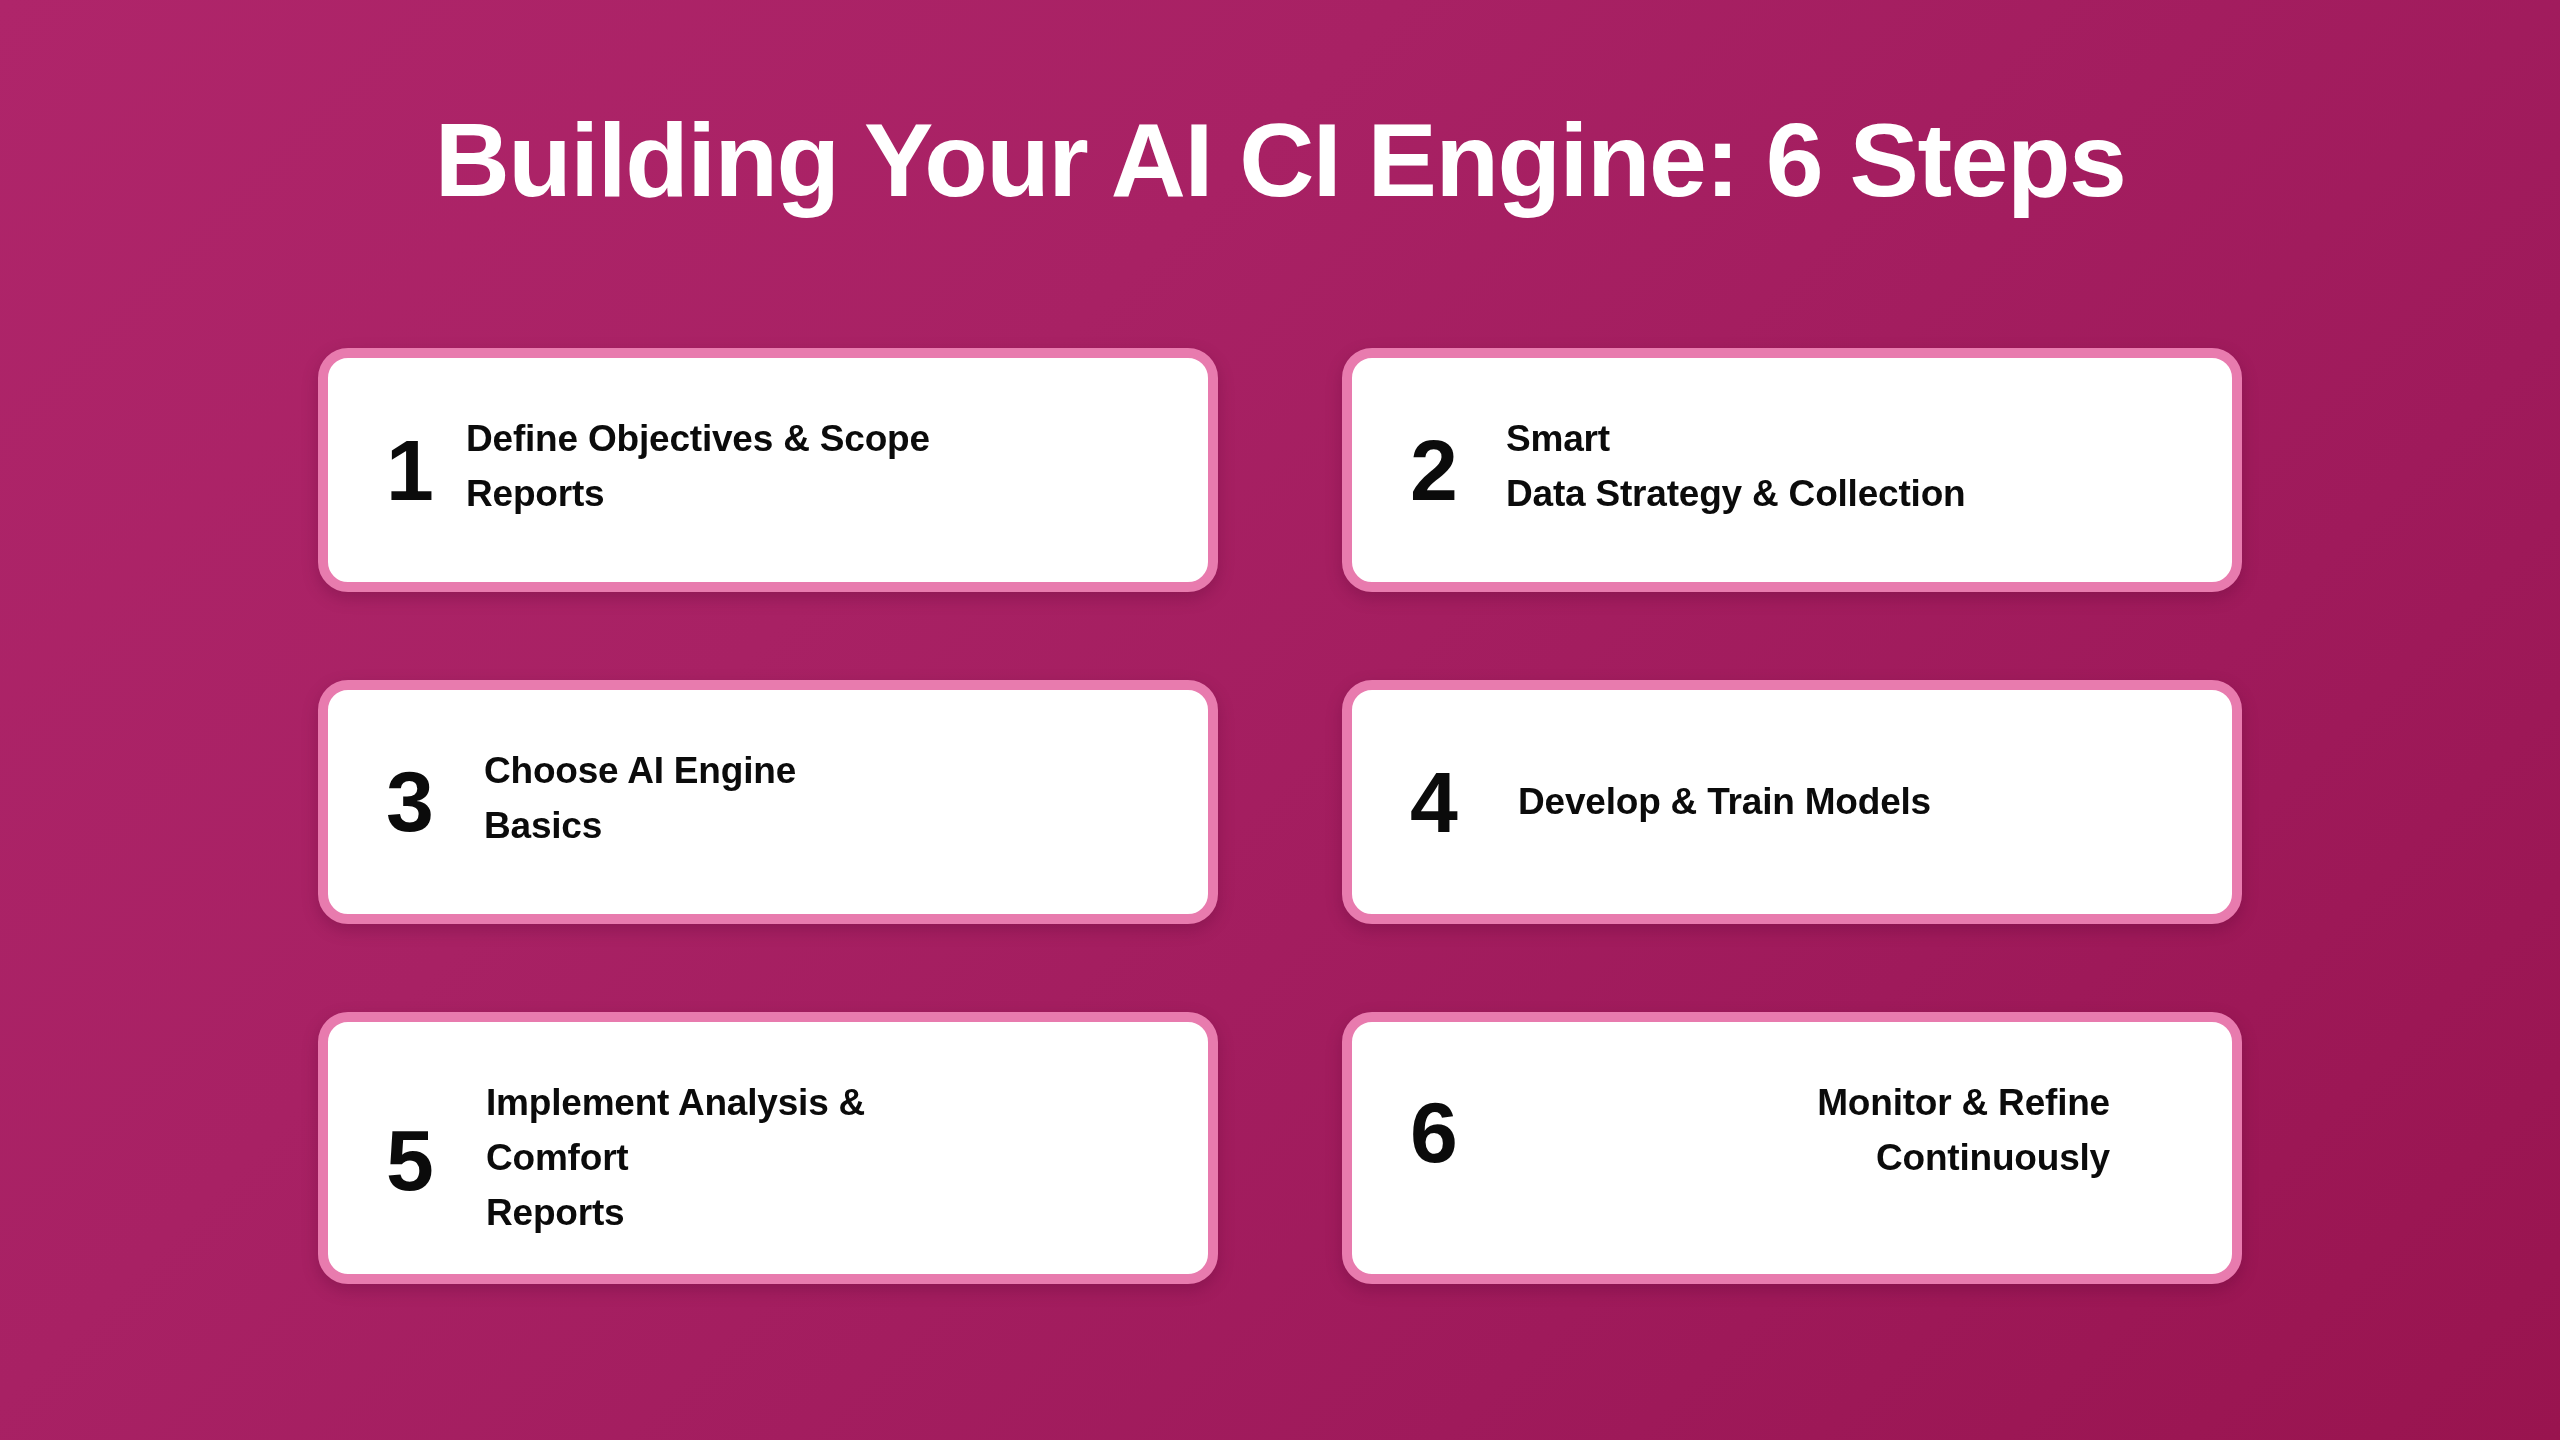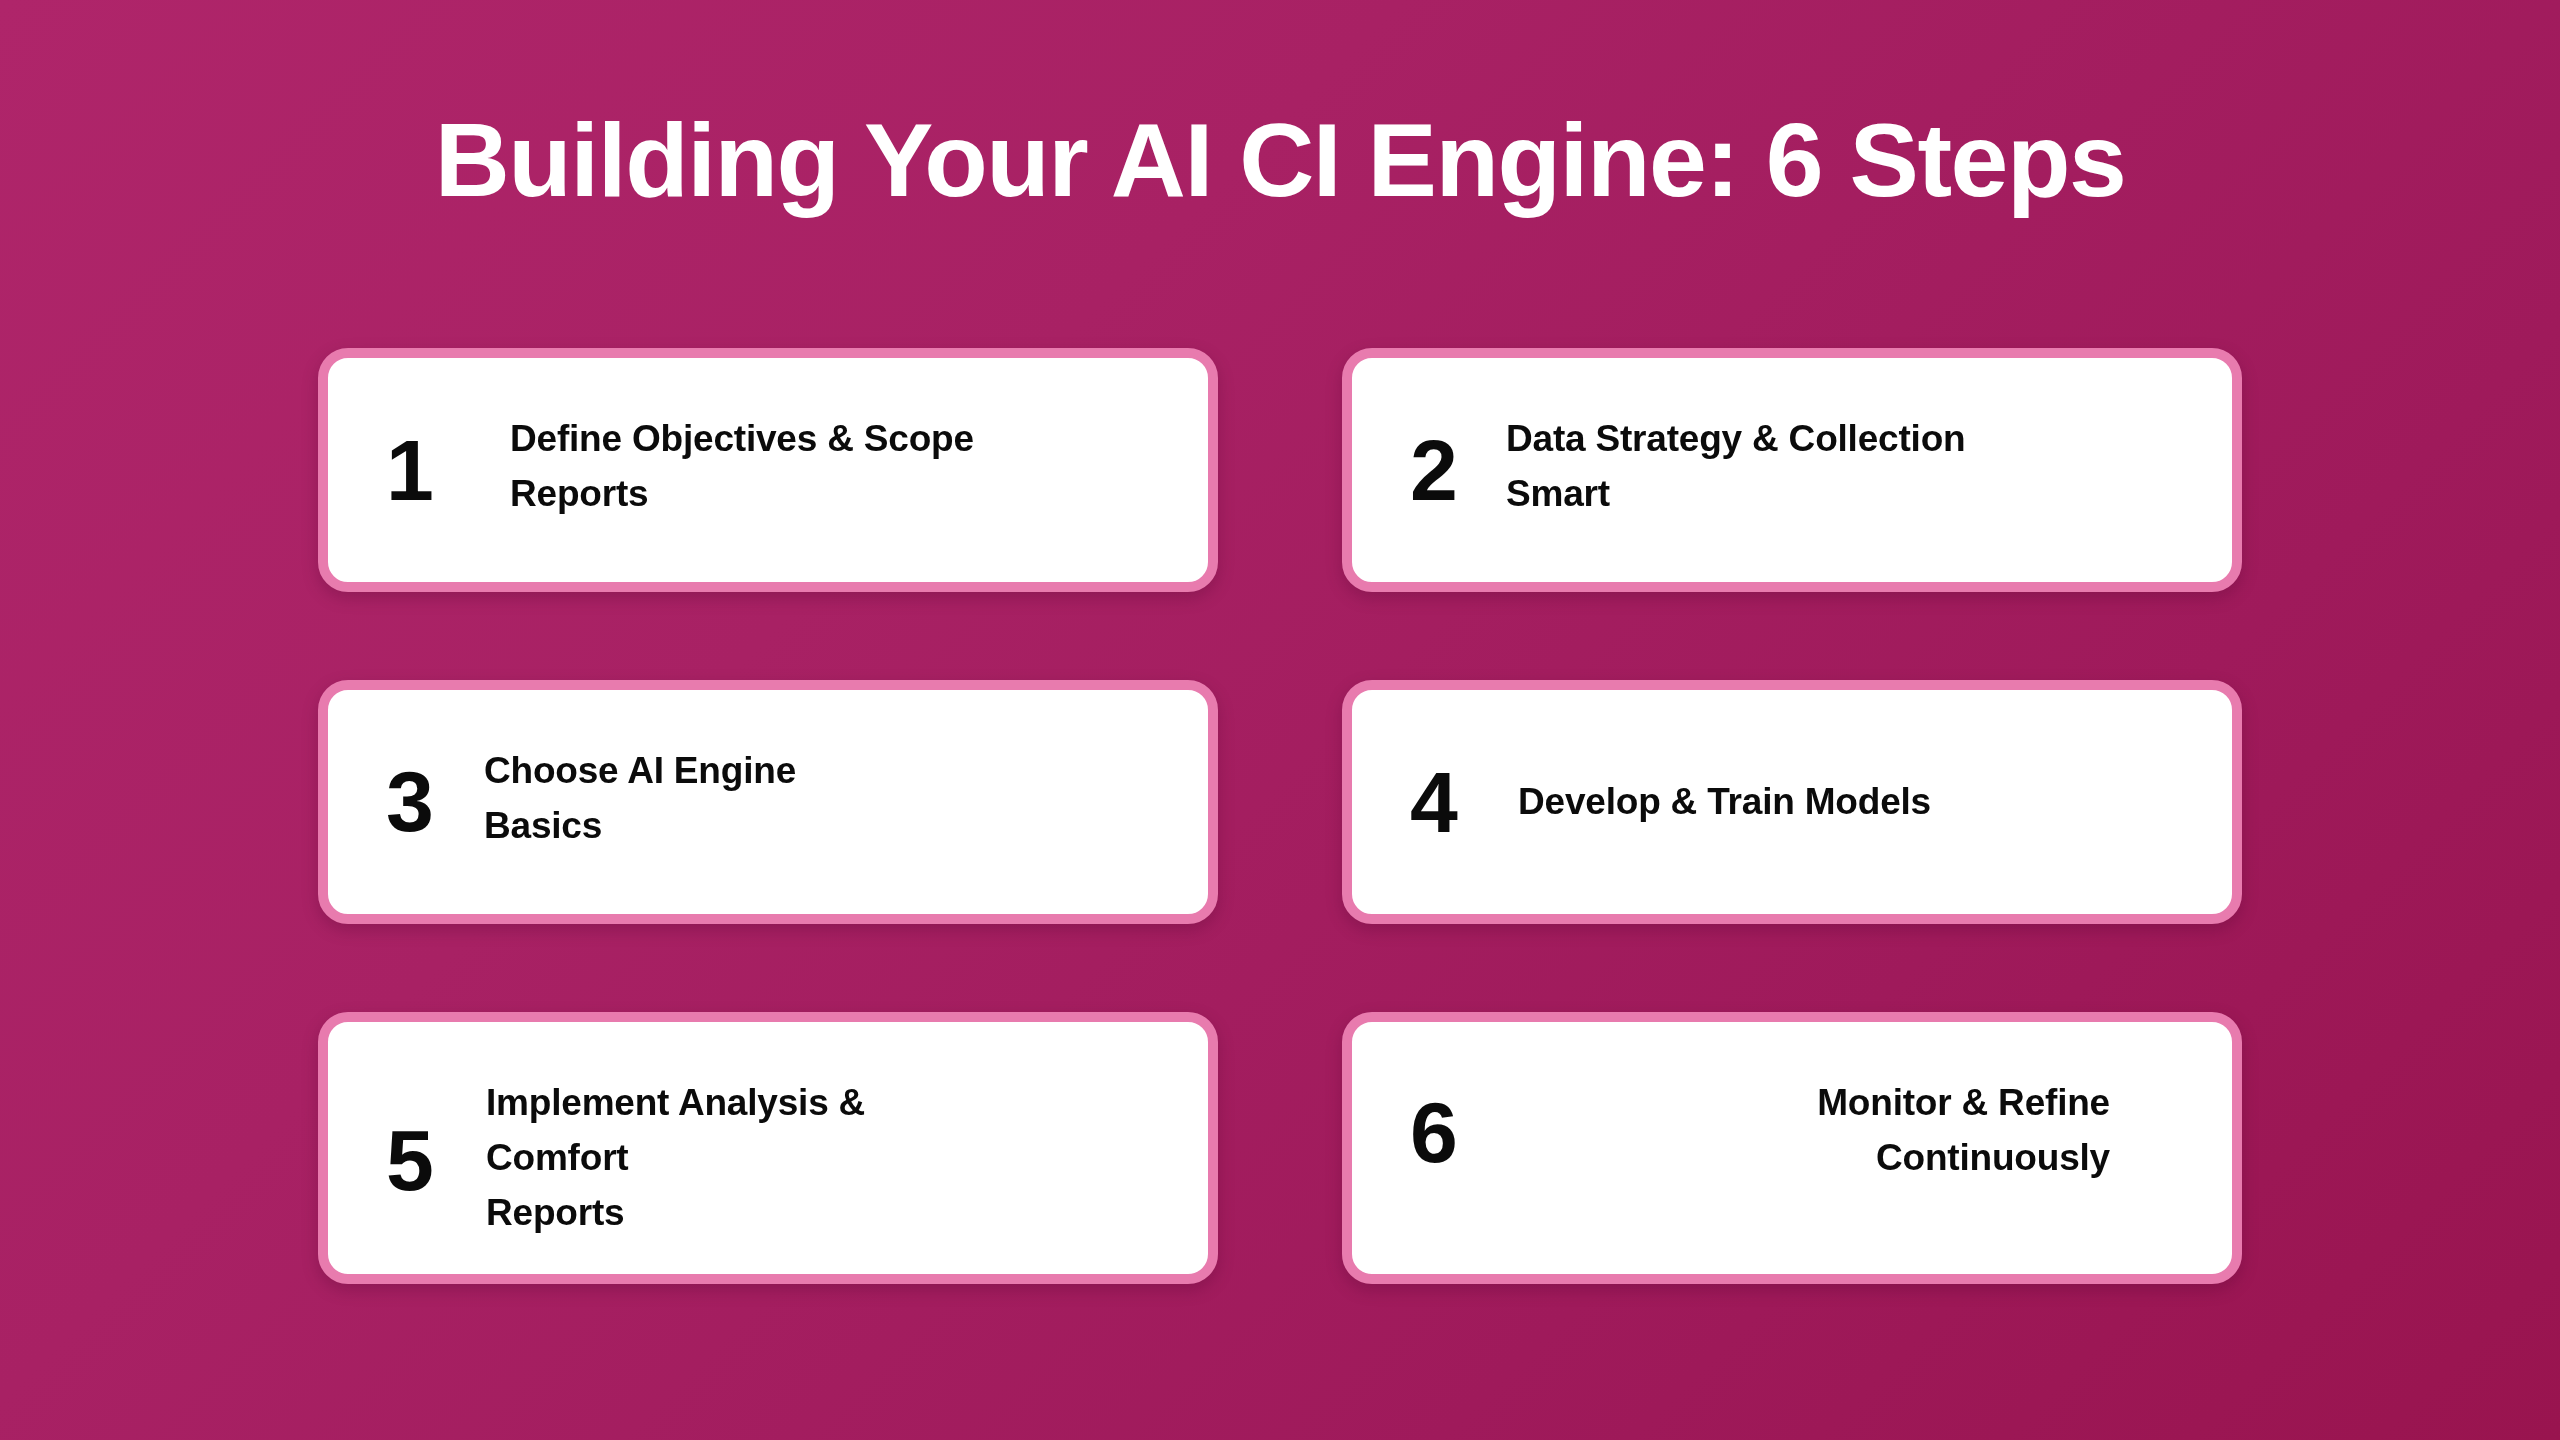--- a/index.html
+++ b/index.html
@@ -98,21 +98,21 @@
     font-weight: bold;
     font-size: 37px;
     line-height: 1.48;
     letter-spacing: -0.2px;
     padding-left: 6px;
   }
 
   
   .card1 .card-inner { align-items: center; }
   .card1 .step-number { margin-top: 6px; }
-  .card1 .step-text   { max-width: 560px; margin-left: 44px; }
+  .card1 .step-text   { max-width: 560px; }
 
   .card2 .card-inner { align-items: center; }
   .card2 .step-number { margin-top: 6px; }
   .card2 .step-text   { max-width: 620px; padding-left: 22px; }
 
   .card3 .card-inner { align-items: center; }
   .card3 .step-number { margin-top: 4px; }
   .card3 .step-text   { max-width: 560px; padding-left: 24px; }
 
   .card4 .step-number { margin-top: 0; }
@@ -144,22 +144,22 @@
           <span class="text-line">Define Objectives &amp; Scope</span>
           <span class="text-line">Reports</span>
         </div>
       </div>
     </div>
 
     <div class="card row1 card2">
       <div class="card-inner">
         <div class="step-number">2</div>
         <div class="step-text">
+          <span class="text-line">Smart</span>
           <span class="text-line">Data Strategy &amp; Collection</span>
-          <span class="text-line">Smart</span>
         </div>
       </div>
     </div>
 
     <div class="card row2 card3">
       <div class="card-inner">
         <div class="step-number">3</div>
         <div class="step-text">
           <span class="text-line">Choose AI Engine</span>
           <span class="text-line">Basics</span>

